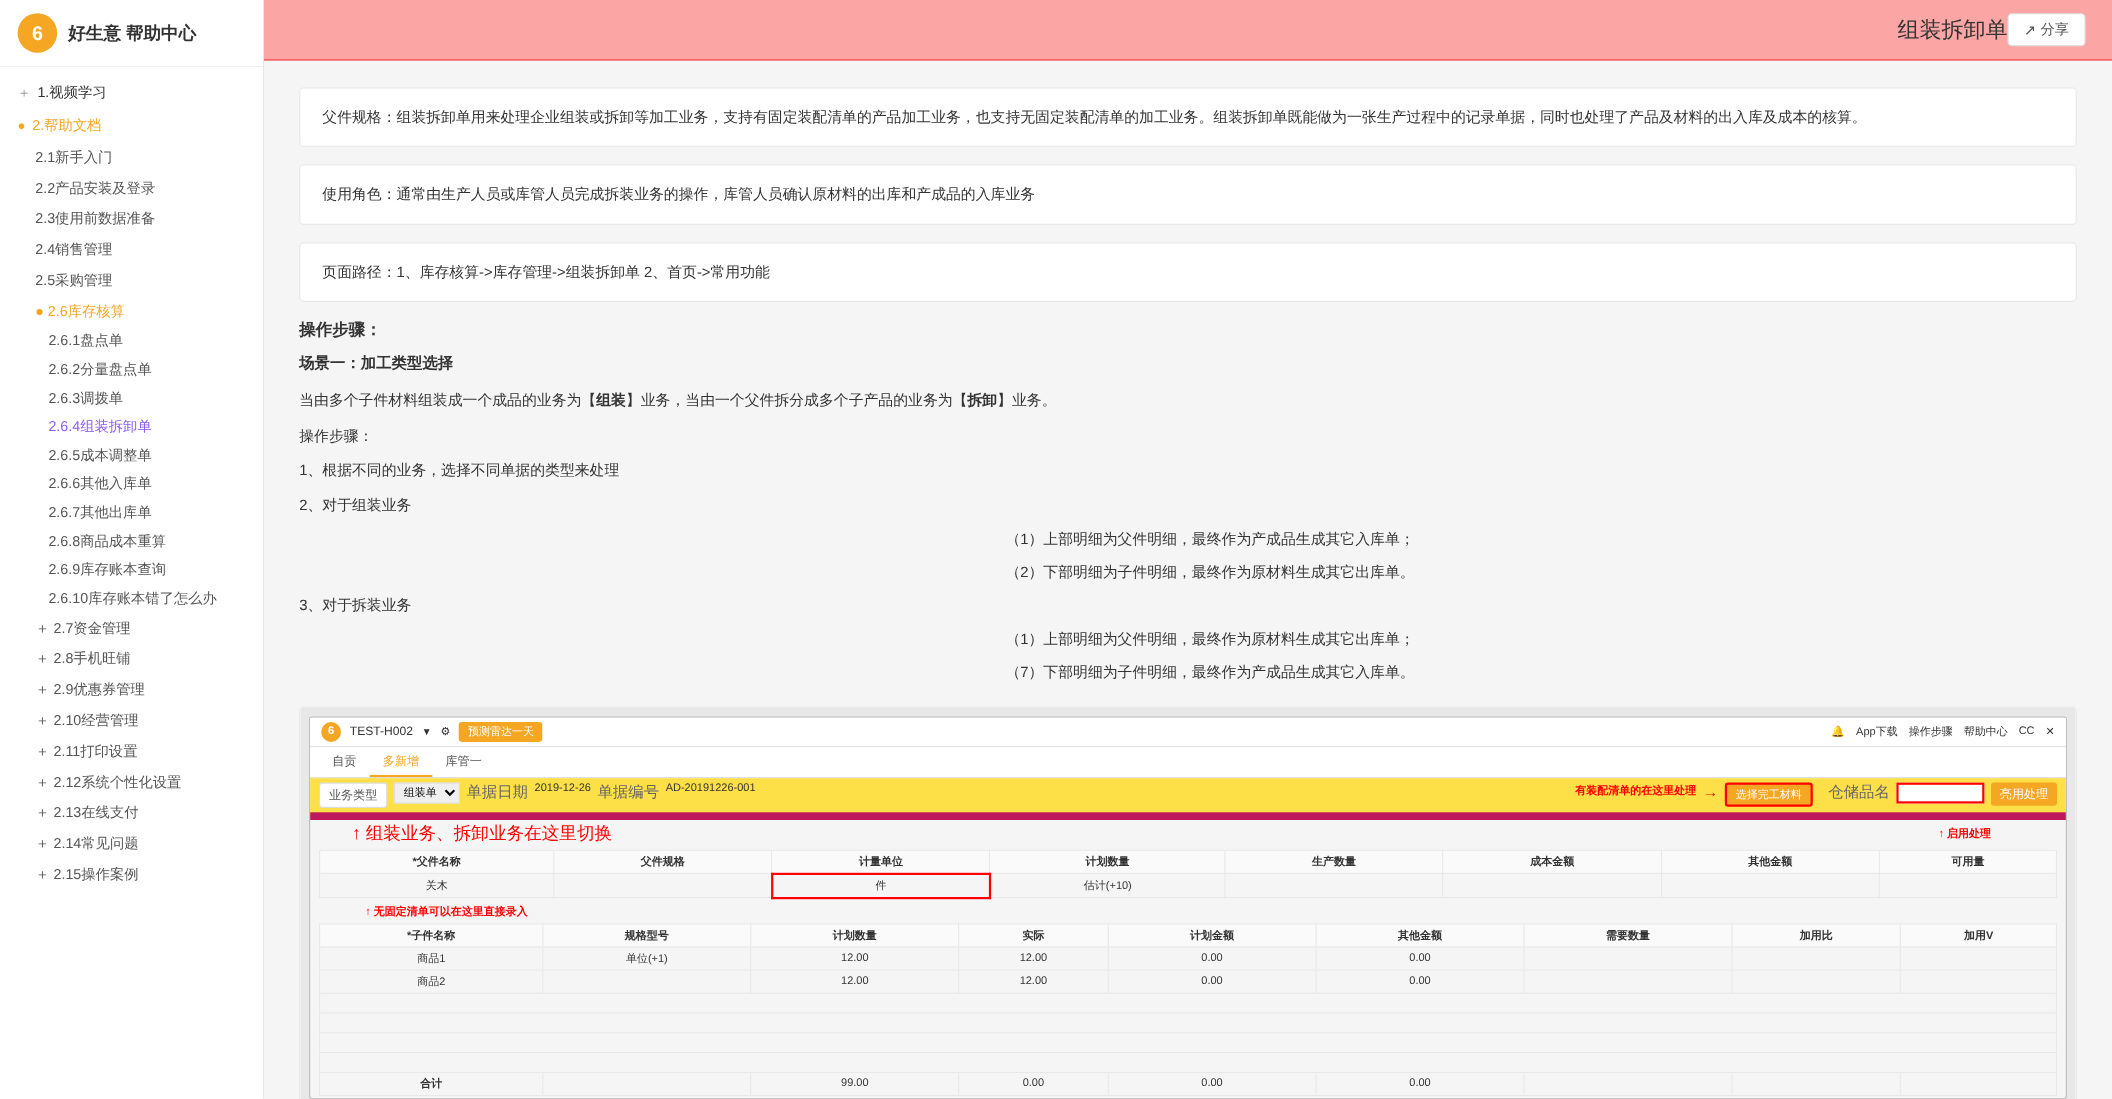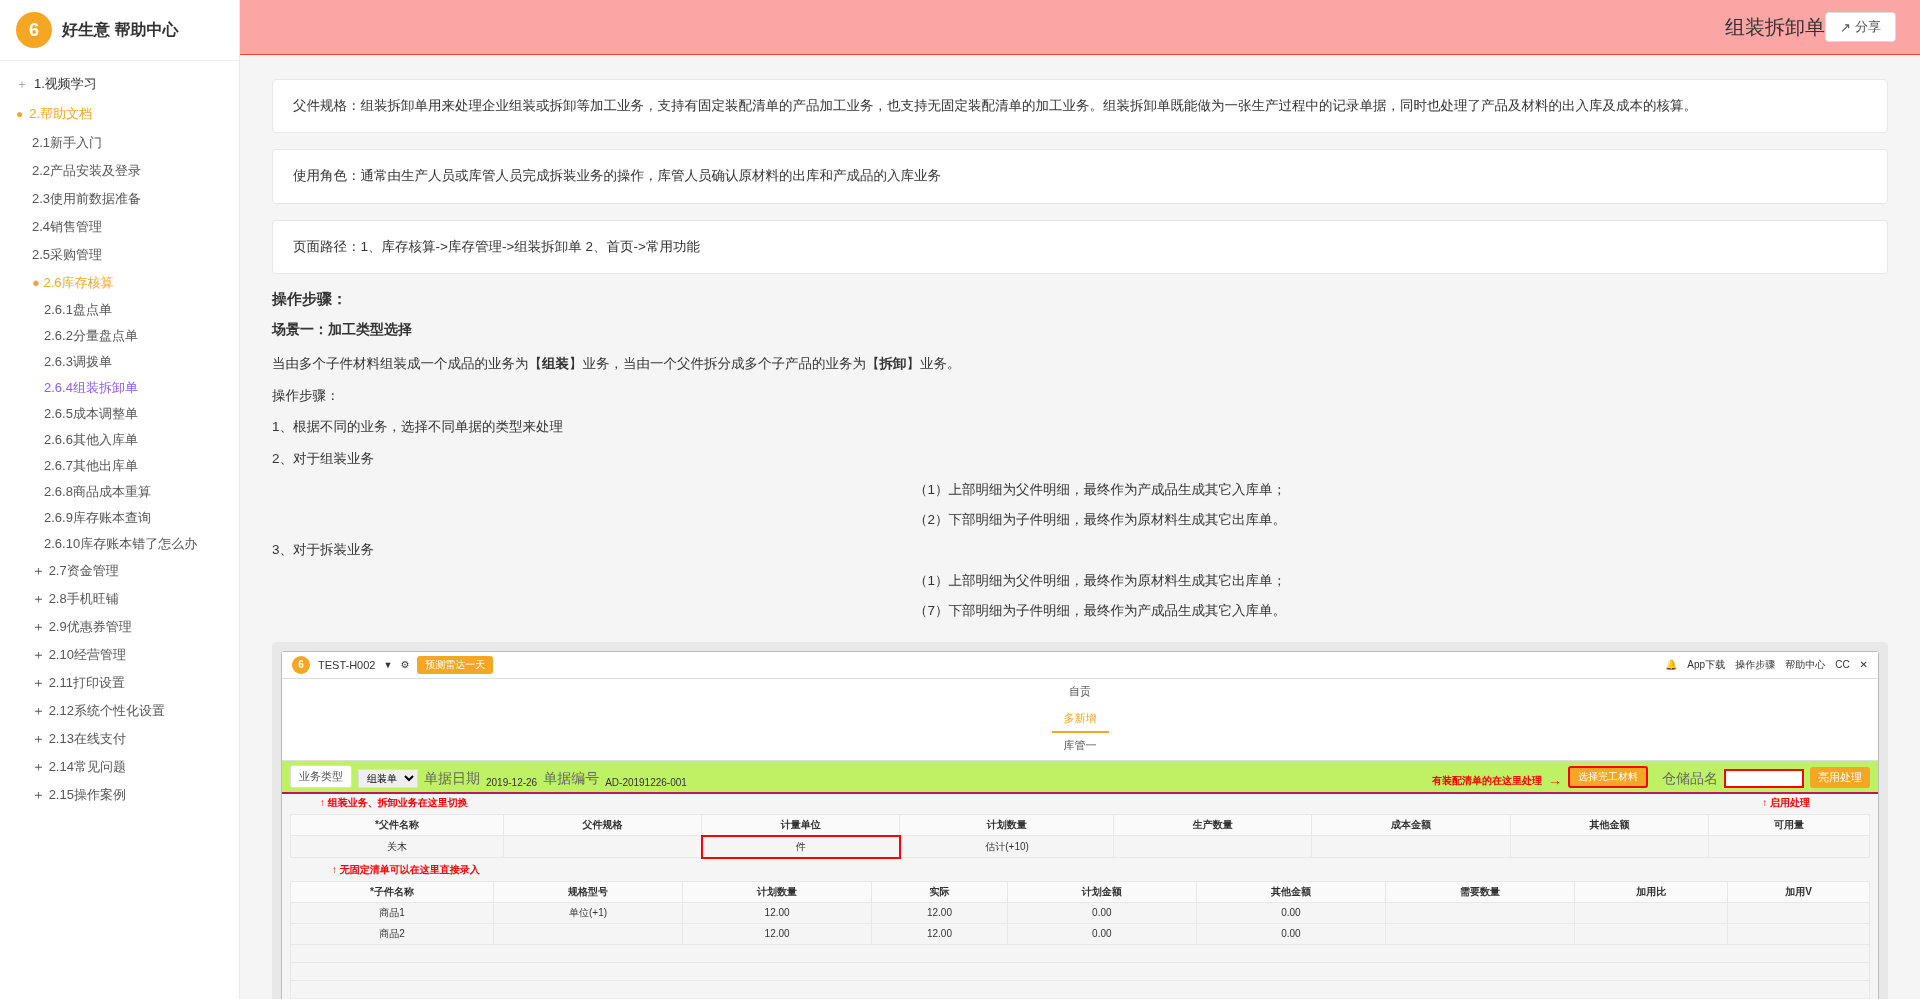--- a/index.html
+++ b/index.html
@@ -114,24 +114,24 @@
 
     
     .screenshot-container {
       background: #fff;
       border: 1px solid #e8e8e8;
       border-radius: 4px;
       overflow: hidden;
       margin-top: 10px;
     }
     .mock-toolbar {
-      background: #bef264;
+      background: #fde047;
       padding: 4px 8px;
-      display: flex; align-items: flex-end; gap: 6px;
-      border-bottom: 2px solid #be185d;
+      display: flex; align-items: flex-start; gap: 6px;
+      border-bottom: 7px solid #be185d;
     }
     .mock-btn-orange {
       background: #f5a623; color: #fff; border: none;
       padding: 3px 8px; border-radius: 3px; font-size: 11px; cursor: pointer;
     }
     .mock-btn-outline {
       background: #fff; color: #555; border: 1px solid #ddd;
       padding: 3px 8px; border-radius: 3px; font-size: 11px; cursor: pointer;
     }
     .mock-table {
@@ -151,21 +151,21 @@
     .mock-window-title {
       background: #fff;
       border-bottom: 1px solid #ddd;
       padding: 4px 10px;
       font-size: 11px;
       display: flex; justify-content: space-between; align-items: center;
     }
     .mock-tab-bar {
       background: #fff;
       border-bottom: 1px solid #ddd;
-      display: flex; align-items: center; padding: 0 8px; flex-direction: column;
+      display: flex; align-items: center; padding: 0 8px;
     }
     .mock-tab {
       padding: 5px 12px; font-size: 11px; cursor: pointer; color: #555;
       border-bottom: 2px solid transparent;
     }
     .mock-tab.active {
       color: #f5a623; border-bottom-color: #f5a623;
     }
     .mock-label { color: #666; white-space: nowrap; }
   </style>
@@ -357,21 +357,21 @@
             <span style="flex:1;"></span>
             <span style="color:red;font-size:10px;font-weight:bold;">有装配清单的在这里处理</span>
             <span style="color:red;font-size:14px;">→</span>
             <button style="background:#f5a623;color:#fff;border:none;padding:2px 8px;border-radius:3px;font-size:10px;border:2px solid red;">选择完工材料</button>
             <span class="mock-label" style="margin-left:8px;">仓储品名</span>
             <input type="text" style="border: 2px solid red; font-size: 10px; padding: 2px 4px; width: 80px;">
             <button class="mock-btn-orange">亮用处理</button>
           </div>
 
           <div style="padding:2px 8px 0 8px; display:flex; align-items:center; gap:4px;">
-            <span style="color:red;font-size:10px;font-weight:bold;margin-left:30px;">↑ 组装业务、拆卸业务在这里切换</span>
+            <span style="color:red;font-size:16px;font-weight:normal;margin-left:30px;">↑ 组装业务、拆卸业务在这里切换</span>
             <span style="flex:1;"></span>
             <span style="color:red;font-size:10px;font-weight:bold;margin-right:60px;">↑ 启用处理</span>
           </div>
 
           <div style="padding:4px 8px;">
             <table class="mock-table">
               <thead>
                 <tr>
                   <th>*父件名称</th>
                   <th>父件规格</th>

